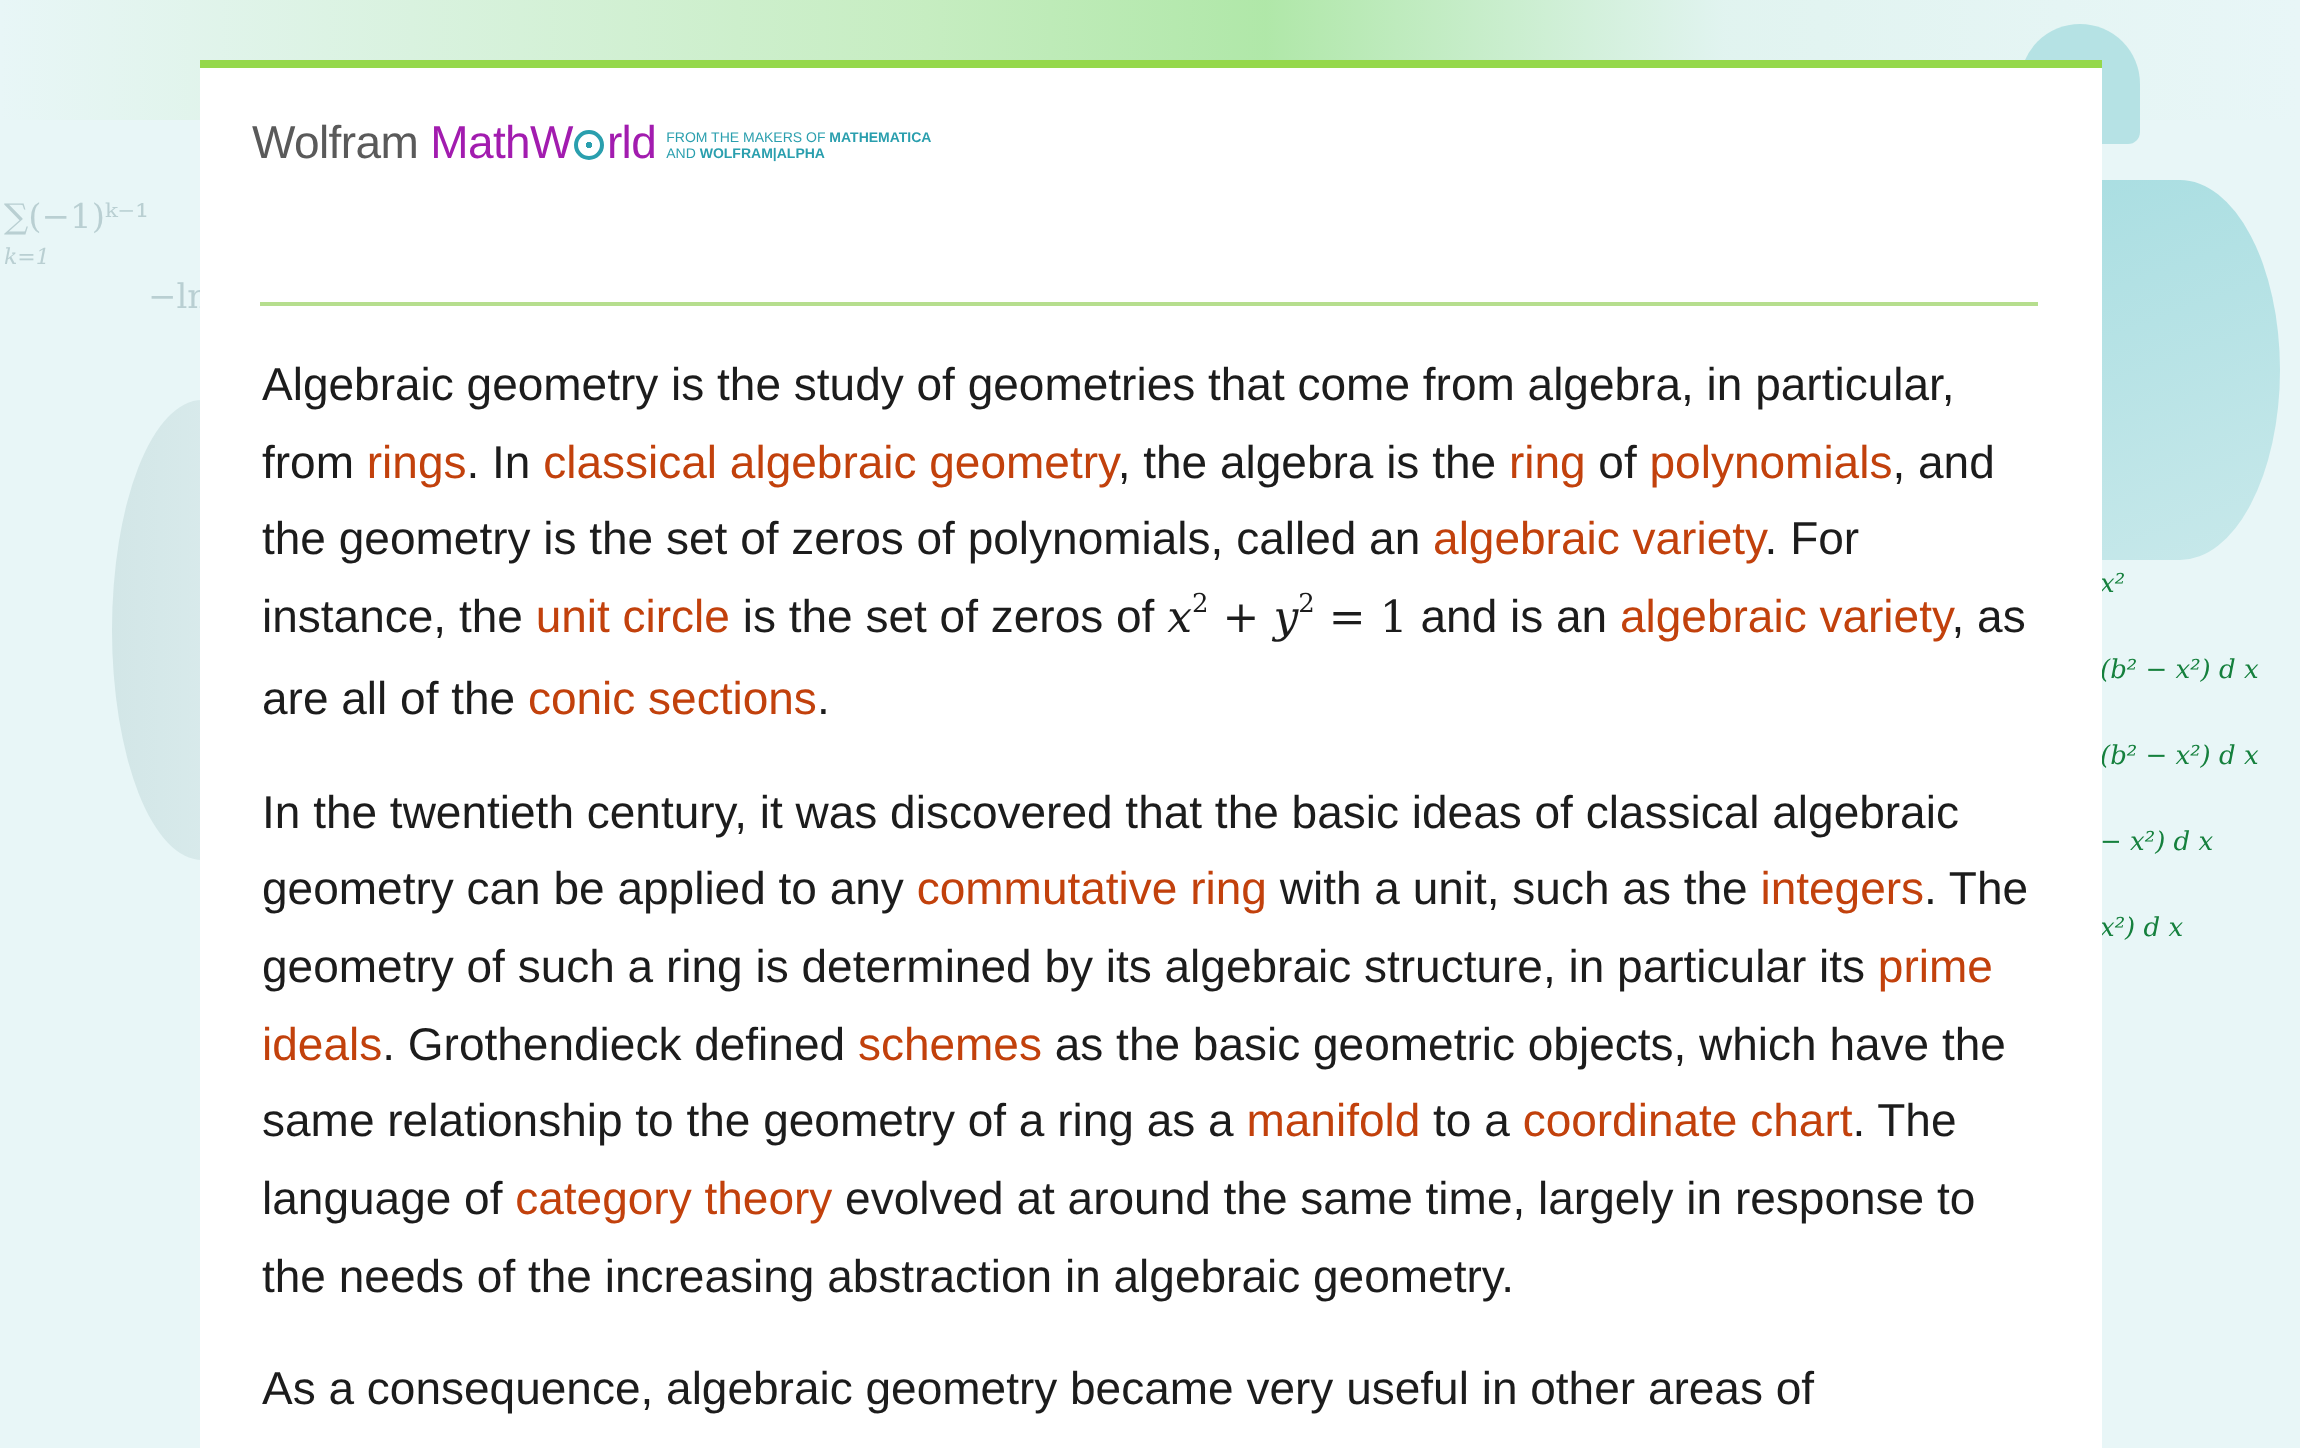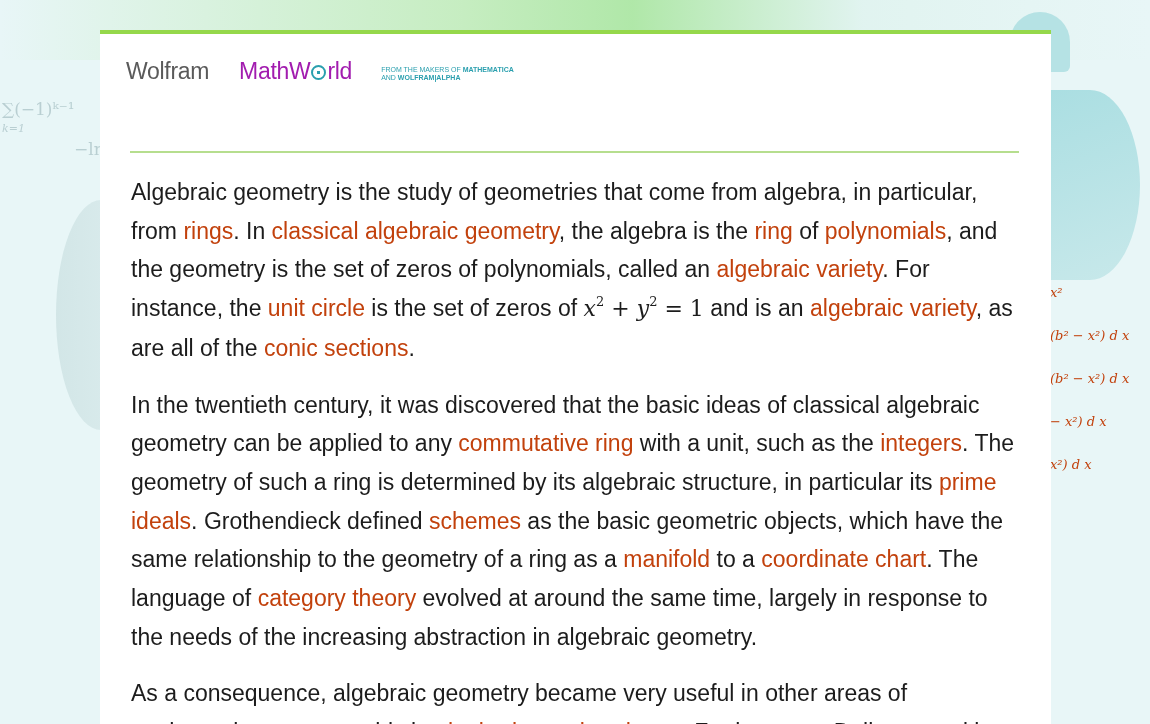--- a/index.html
+++ b/index.html
@@ -30,32 +30,32 @@
     border-radius:50% 50% 10% 50%;
     background:#a9dde0; opacity:0.8;
   }
   .bg-right-shape2 {
     position:absolute; left:1040px; top:90px; width:100px; height:190px;
     border-radius:10% 60% 60% 10%;
     background:linear-gradient(160deg,#9fdade,#c2e6e8);
     opacity:0.85;
   }
   .bg-right-formula {
-    position:absolute; left:1050px; top:285px; color:#c2410c;
+    position:absolute; left:1050px; top:285px; color:#15803d;
     font-family:"DejaVu Serif", serif; font-style:italic; font-size:13px;
   }
   .bg-right-formula div { margin-bottom:28px; white-space:nowrap; }
 
   .card {
     position:absolute; left:100px; top:30px; width:951px; height:720px;
     background:#ffffff;
     border-top:4px solid #95d84b;
   }
   .brand {
-    position:absolute; left:26px; top:24px; display:flex; align-items:flex-end;gap:24px;
+    position:absolute; left:26px; top:24px; display:flex; align-items:flex-end;
   }
   .brand-wolfram { font-size:23px; color:#5a5a5a; letter-spacing:-0.3px; }
   .brand-mathworld { font-size:23px; color:#a21caf; margin-left:6px; letter-spacing:-0.3px; }
   .brand-globe {
     display:inline-block; width:15px; height:15px; border:2px solid #2a9fae;
     border-radius:50%; vertical-align:-1px; margin:0 1px; box-sizing:border-box;
     background:radial-gradient(circle,#2a9fae 20%, transparent 22%);
   }
   .brand-tag {
     margin-left:5px; font-size:7px; line-height:8px; color:#2a9fae; padding-bottom:3px;

